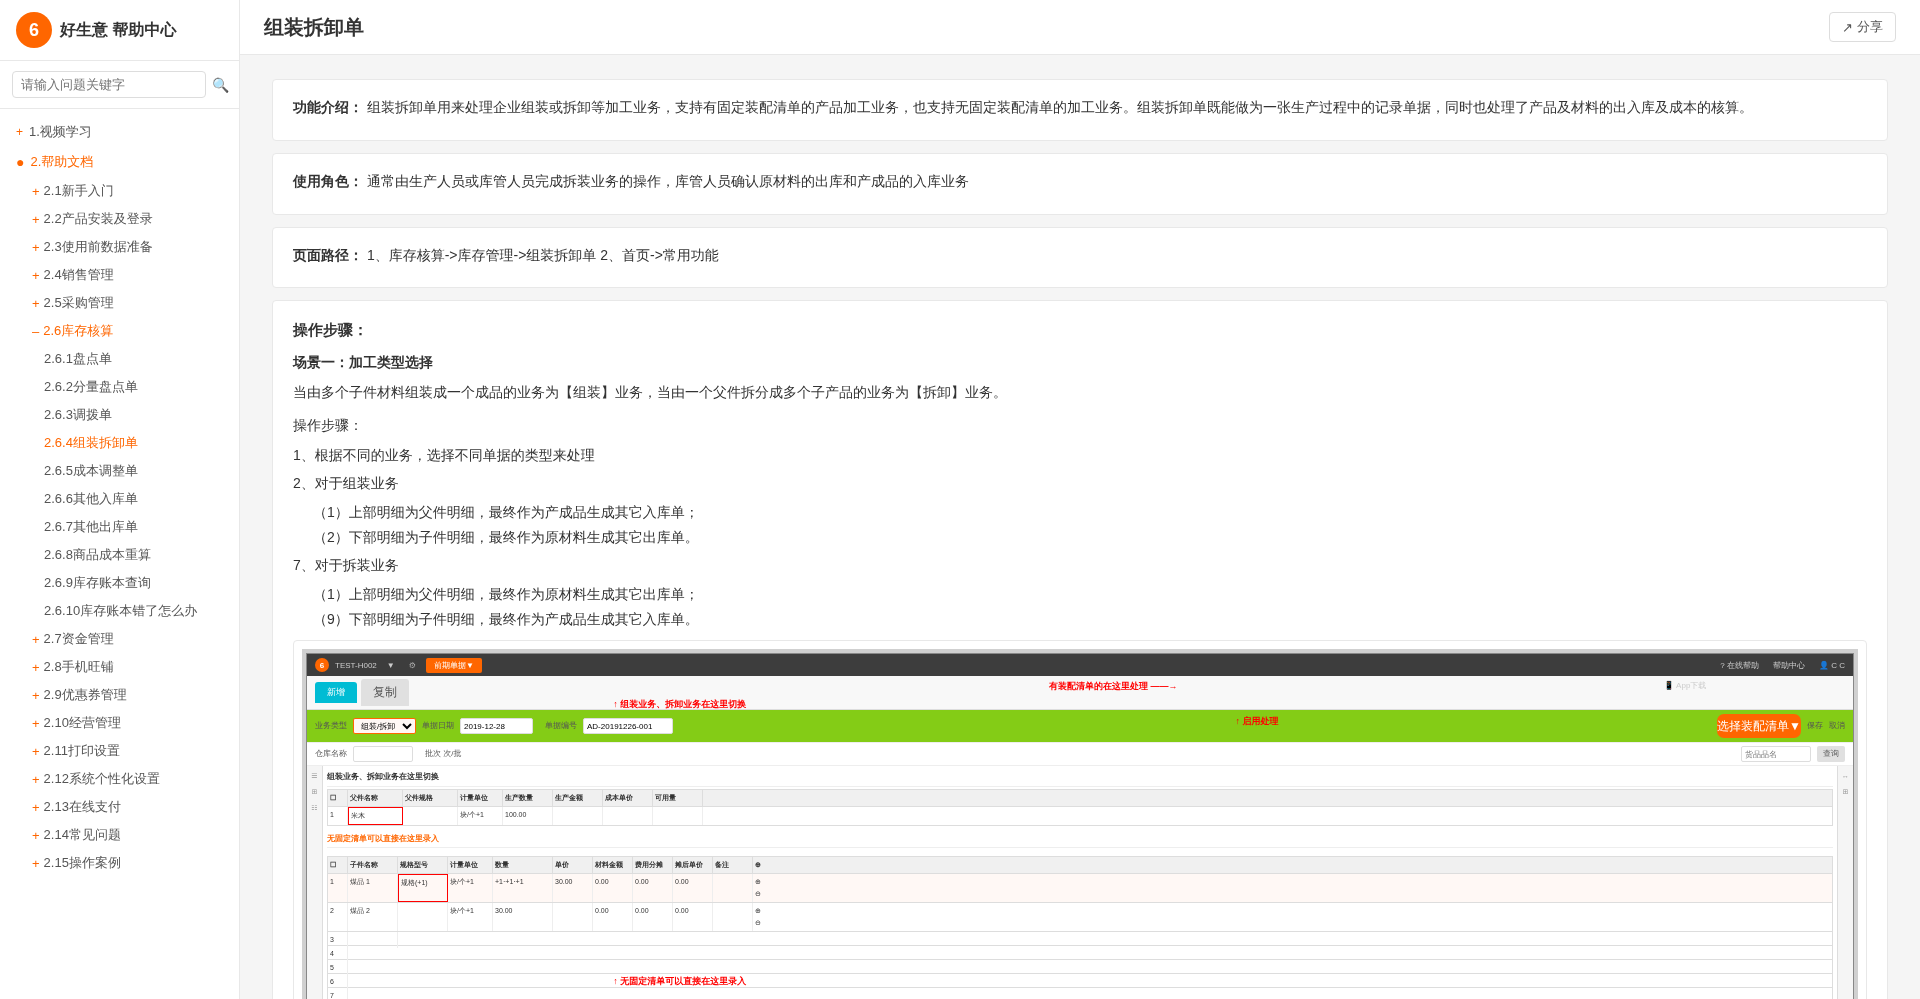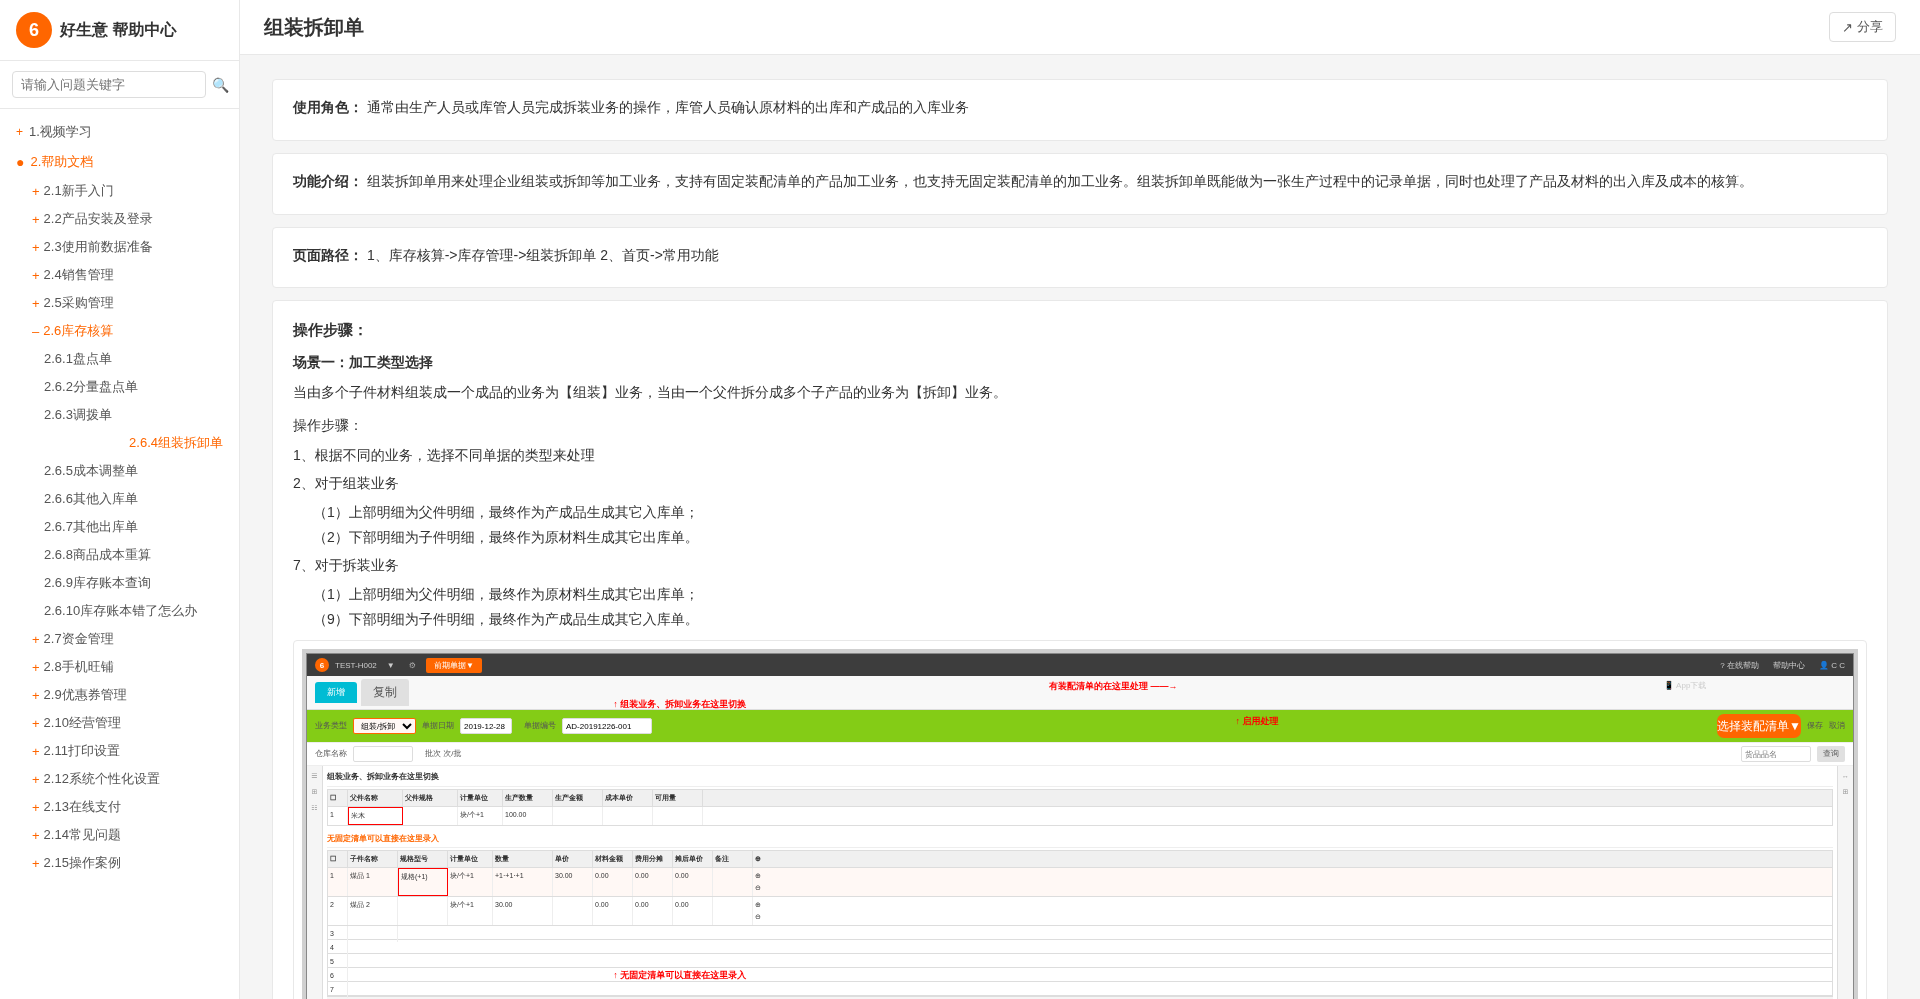--- a/index.html
+++ b/index.html
@@ -81,21 +81,21 @@
       display: flex;
       align-items: center;
     }
     .sub-nav-item.active { color: #ff6600; }
     .sub-sub-nav-item {
       padding: 5px 16px 5px 44px;
       cursor: pointer;
       font-size: 13px;
       color: #555;
     }
-    .sub-sub-nav-item.active-page { color: #ff6600; font-weight: 500; text-align: right; }
+    .sub-sub-nav-item.active-page { color: #ff6600; font-weight: 500; }
 
     
     #main {
       flex: 1;
       display: flex;
       flex-direction: column;
       overflow: hidden;
       background: #f5f5f5;
     }
     #main-header {
@@ -314,29 +314,29 @@
     <button id="share-btn">
       <span style="font-size:13px;">↗</span>
       <span>分享</span>
     </button>
   </div>
 
   <div id="content-area">
 
     <div class="content-section">
       <p>
+        <span class="section-label">功能介绍：</span>
+        <span>组装拆卸单用来处理企业组装或拆卸等加工业务，支持有固定装配清单的产品加工业务，也支持无固定装配清单的加工业务。组装拆卸单既能做为一张生产过程中的记录单据，同时也处理了产品及材料的出入库及成本的核算。</span>
+      </p>
+    </div>
+
+    <div class="content-section">
+      <p>
         <span class="section-label">使用角色：</span>
         <span>通常由生产人员或库管人员完成拆装业务的操作，库管人员确认原材料的出库和产成品的入库业务</span>
-      </p>
-    </div>
-
-    <div class="content-section">
-      <p>
-        <span class="section-label">功能介绍：</span>
-        <span>组装拆卸单用来处理企业组装或拆卸等加工业务，支持有固定装配清单的产品加工业务，也支持无固定装配清单的加工业务。组装拆卸单既能做为一张生产过程中的记录单据，同时也处理了产品及材料的出入库及成本的核算。</span>
       </p>
     </div>
 
     <div class="content-section">
       <p>
         <span class="section-label">页面路径：</span>
         <span>1、库存核算-&gt;库存管理-&gt;组装拆卸单  2、首页-&gt;常用功能</span>
       </p>
     </div>
 
@@ -385,21 +385,21 @@
               <div style="background:#00bcd4;color:#fff;padding:3px 12px;border-radius:3px 3px 0 0;font-size:9px;">新增</div>
               <div style="background:#e0e0e0;color:#555;padding:3px 12px;border-radius:3px 3px 0 0;font-size:12px;">复制</div>
             </div>
 
             <div style="background:#84cc16; border-bottom:1px solid #eee; padding:4px 8px; display:flex; gap:6px; align-items:center; flex-wrap:wrap;">
               <span style="font-size:8px;color:#555;">业务类型</span>
               <select style="border:1px solid #ff6600;background:#fff8f5;padding:1px 3px;font-size:8px;height:16px;border-radius:2px;">
                 <option>组装/拆卸</option>
               </select>
               <span style="font-size:8px;color:#555;">单据日期</span>
-              <input type="text" value="2019-12-28" style="border: 1px solid rgb(221, 221, 221); padding: 1px 3px; font-size: 8px; height: 16px; width: 52px; border-radius: 2px;">
+              <input type="text" value="2019-12-28" style="border: 1px solid rgb(221, 221, 221); padding: 1px 3px; font-size: 8px; height: 16px; width: 73px; border-radius: 2px;">
               <span style="font-size:8px;color:#555;margin-left:6px;">单据编号</span>
               <input type="text" value="AD-20191226-001" style="border: 1px solid rgb(221, 221, 221); padding: 1px 3px; font-size: 8px; height: 16px; width: 90px; border-radius: 2px;">
               <div style="flex:1;"></div>
               <div style="background:#ff6600;color:#fff;padding:2px 0;border-radius:7px;font-size:12px;">选择装配清单▼</div>
               <span style="font-size:8px;color:#555;">保存</span>
               <span style="font-size:8px;color:#555;">取消</span>
             </div>
 
             <div style="padding:3px 8px; display:flex; gap:6px; align-items:center; background:#fff; border-bottom:1px solid #eee;">
               <span style="font-size:8px;color:#555;">仓库名称</span>
@@ -440,21 +440,21 @@
                     <div style="padding:2px 2px;border-right:1px solid #eee;"></div>
                     <div style="padding:2px 2px;border-right:1px solid #eee;">块/个+1</div>
                     <div style="padding:2px 2px;border-right:1px solid #eee;">100.00</div>
                     <div style="padding:2px 2px;border-right:1px solid #eee;"></div>
                     <div style="padding:2px 2px;border-right:1px solid #eee;"></div>
                     <div style="padding:2px 2px;border-right:1px solid #eee;"></div>
                     <div style="padding:2px 2px;"></div>
                   </div>
                 </div>
 
-                <div style="font-size:8px;font-weight:bold;margin-bottom:2px;padding:2px 0;border-bottom:1px solid #eee;color:#ff6600;">无固定清单可以直接在这里录入</div>
+                <div style="font-size:8px;font-weight:bold;margin-bottom:8px;padding:2px 0;border-bottom:1px solid #eee;color:#ff6600;">无固定清单可以直接在这里录入</div>
 
                 <div>
                   <div style="display:grid;grid-template-columns:20px 50px 50px 45px 60px 40px 40px 40px 40px 40px 16px;background:#f0f0f0;border:1px solid #ddd;font-size:7px;font-weight:bold;">
                     <div style="padding:2px 2px;border-right:1px solid #ddd;">☐</div>
                     <div style="padding:2px 2px;border-right:1px solid #ddd;">子件名称</div>
                     <div style="padding:2px 2px;border-right:1px solid #ddd;">规格型号</div>
                     <div style="padding:2px 2px;border-right:1px solid #ddd;">计量单位</div>
                     <div style="padding:2px 2px;border-right:1px solid #ddd;">数量</div>
                     <div style="padding:2px 2px;border-right:1px solid #ddd;">单价</div>
                     <div style="padding:2px 2px;border-right:1px solid #ddd;">材料金额</div>

